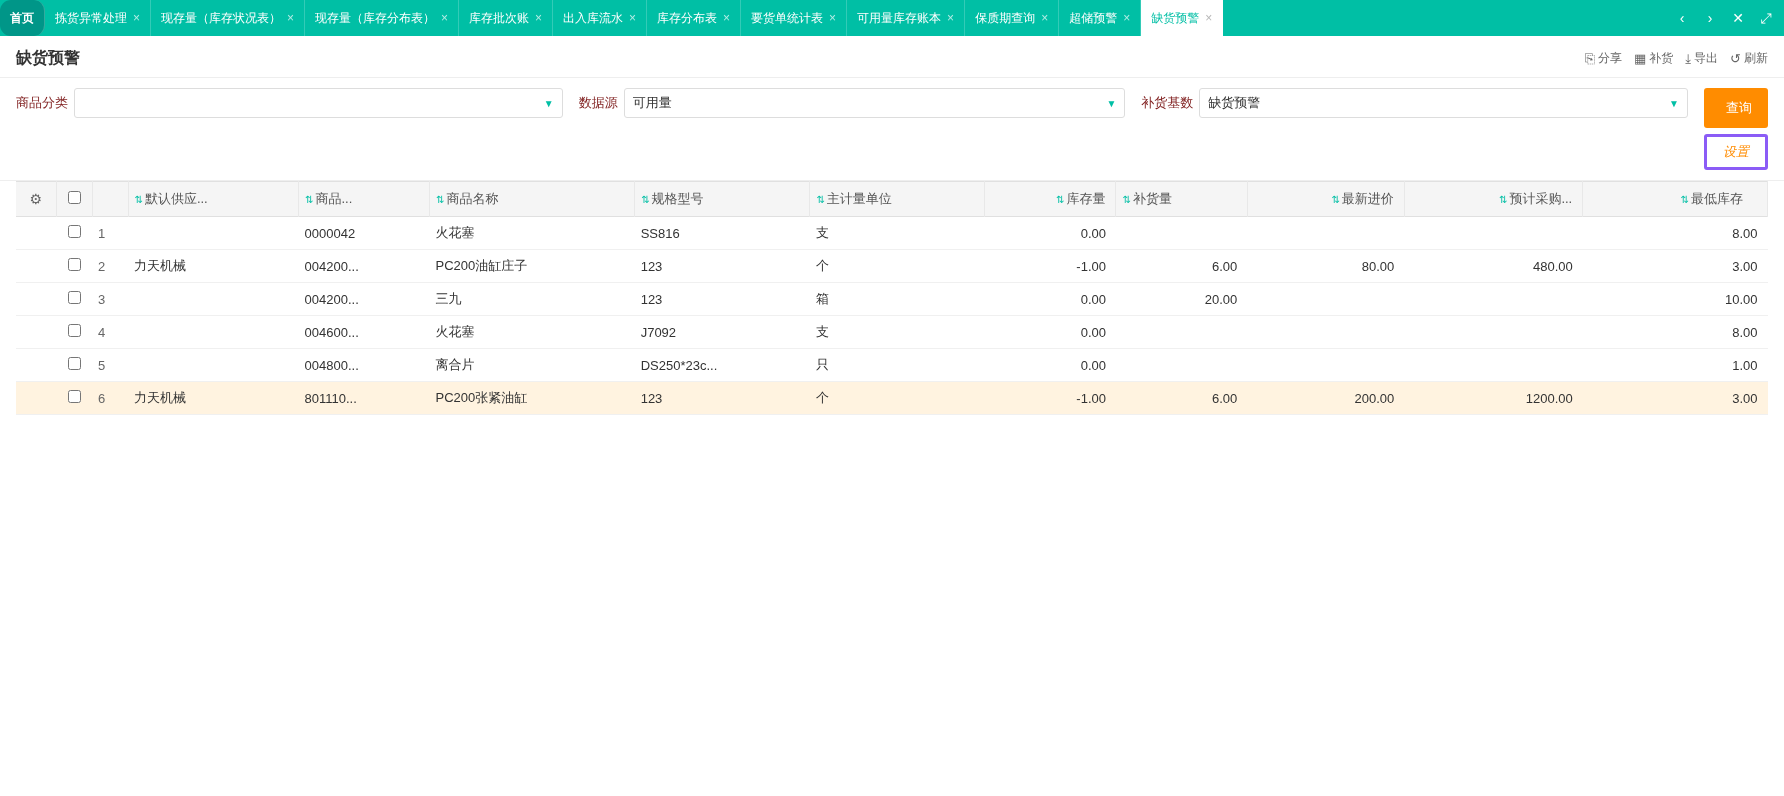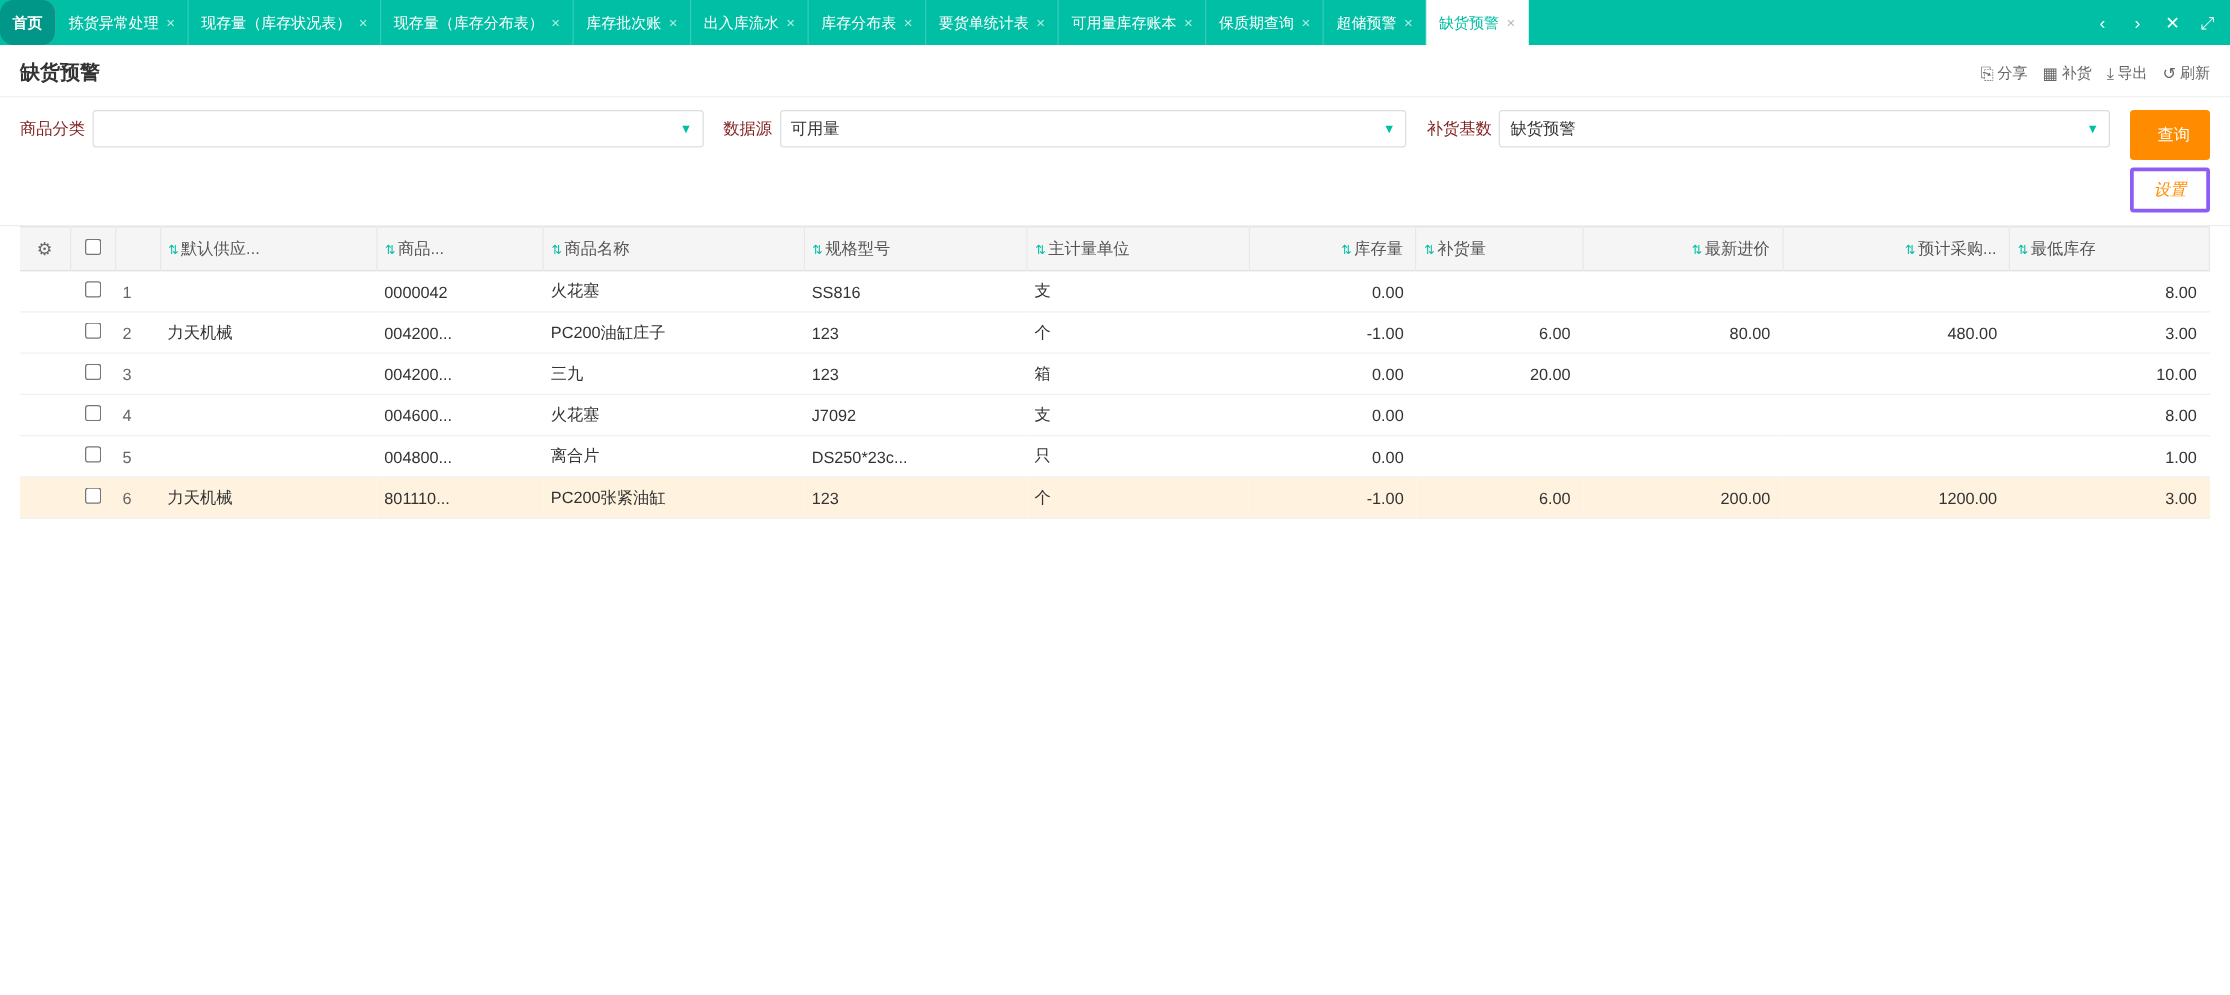--- a/index.html
+++ b/index.html
@@ -340,21 +340,21 @@
           </th>
           <th style="text-align:left; padding-right:10px;">
             <span class="sort-icon">⇅</span>补货量
           </th>
           <th style="text-align:right; padding-right:10px;">
             <span class="sort-icon">⇅</span>最新进价
           </th>
           <th style="text-align:right; padding-right:10px;">
             <span class="sort-icon">⇅</span>预计采购...
           </th>
-          <th style="text-align:left; padding-right:10px;">
+          <th style="text-align:right; padding-right:24px;">
             <span class="sort-icon">⇅</span>最低库存
           </th>
         </tr>
       </thead>
       <tbody id="table-body">
       <tr>
     <td></td>
     <td style="text-align:center;">
       <input type="checkbox" style="">
     </td>

